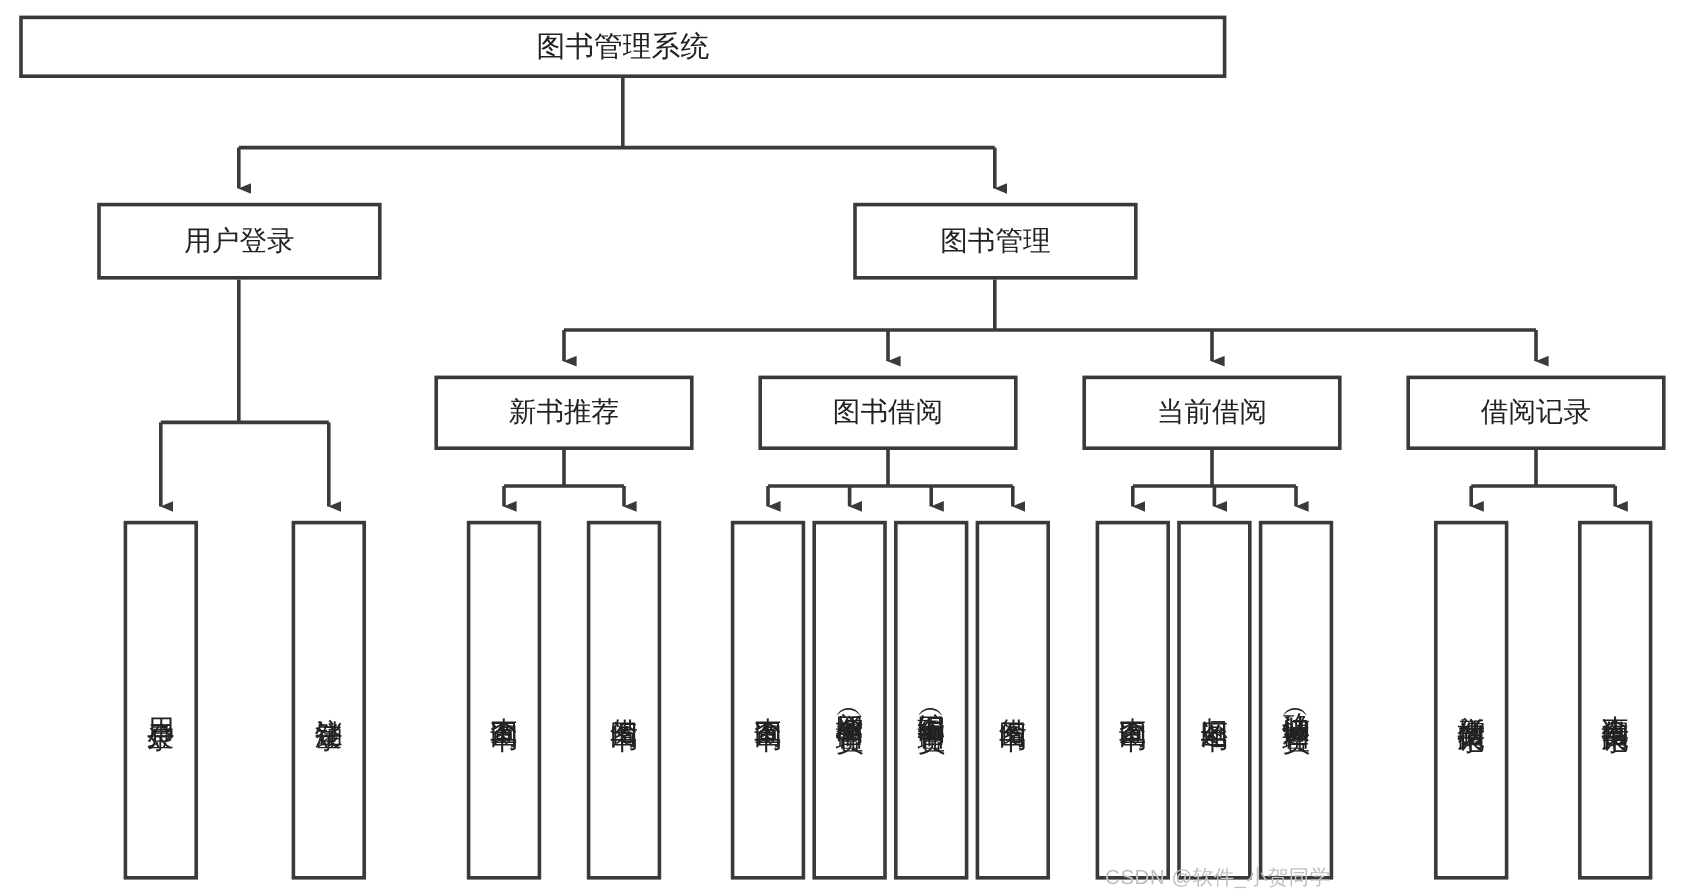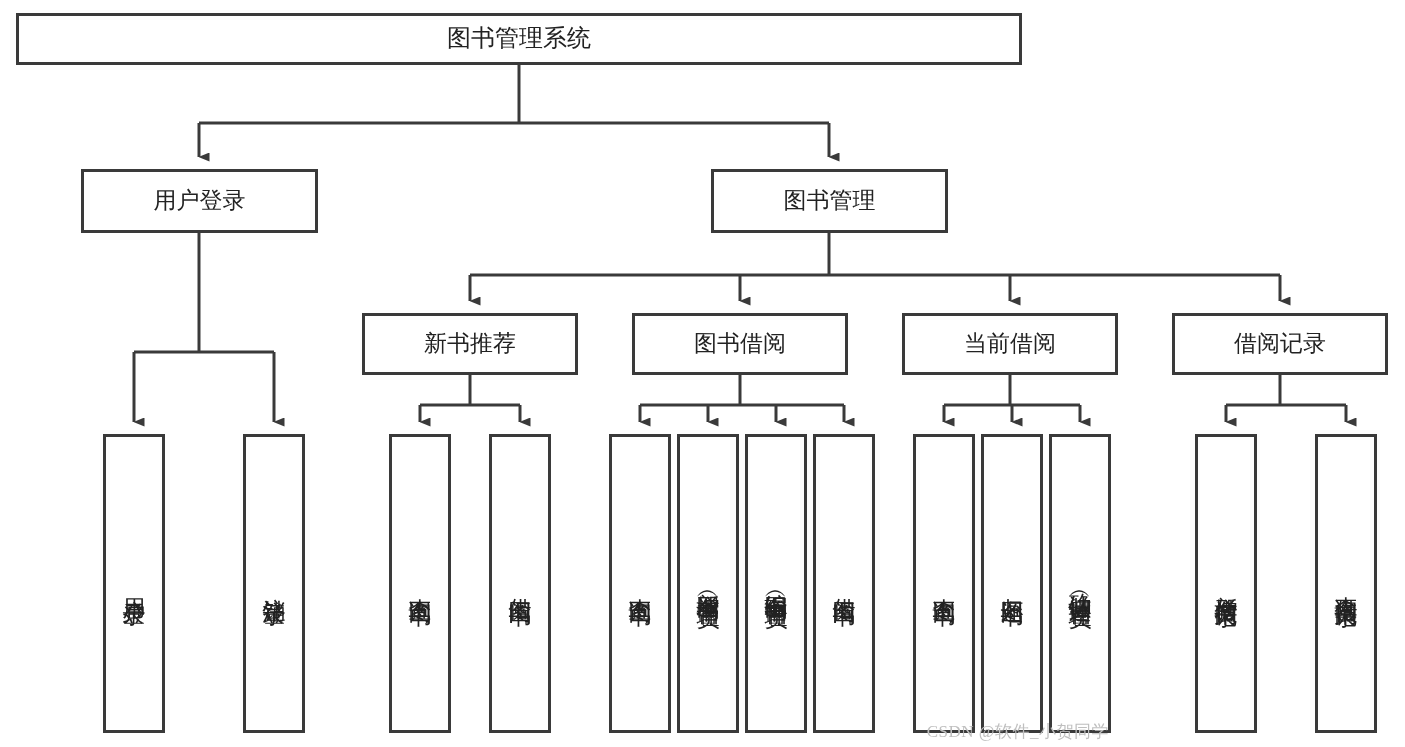--- a/index.html
+++ b/index.html
@@ -36,21 +36,21 @@
     font-size:23px;
     color:#222222;
     letter-spacing:2px;
     line-height:1;
     white-space:nowrap;
     pointer-events:none;
   }
   #watermark{
     position:absolute;
     right:8px;bottom:4px;
-    font-family:Liberation Serif, serif;
+    font-family:Liberation Sans, sans-serif;
     font-size:17px;
     color:#bfbfbf;
     letter-spacing:0.5px;
     white-space:nowrap;
   }
 </style>
 </head>
 <body>
 
 <div id="diagram-root">

